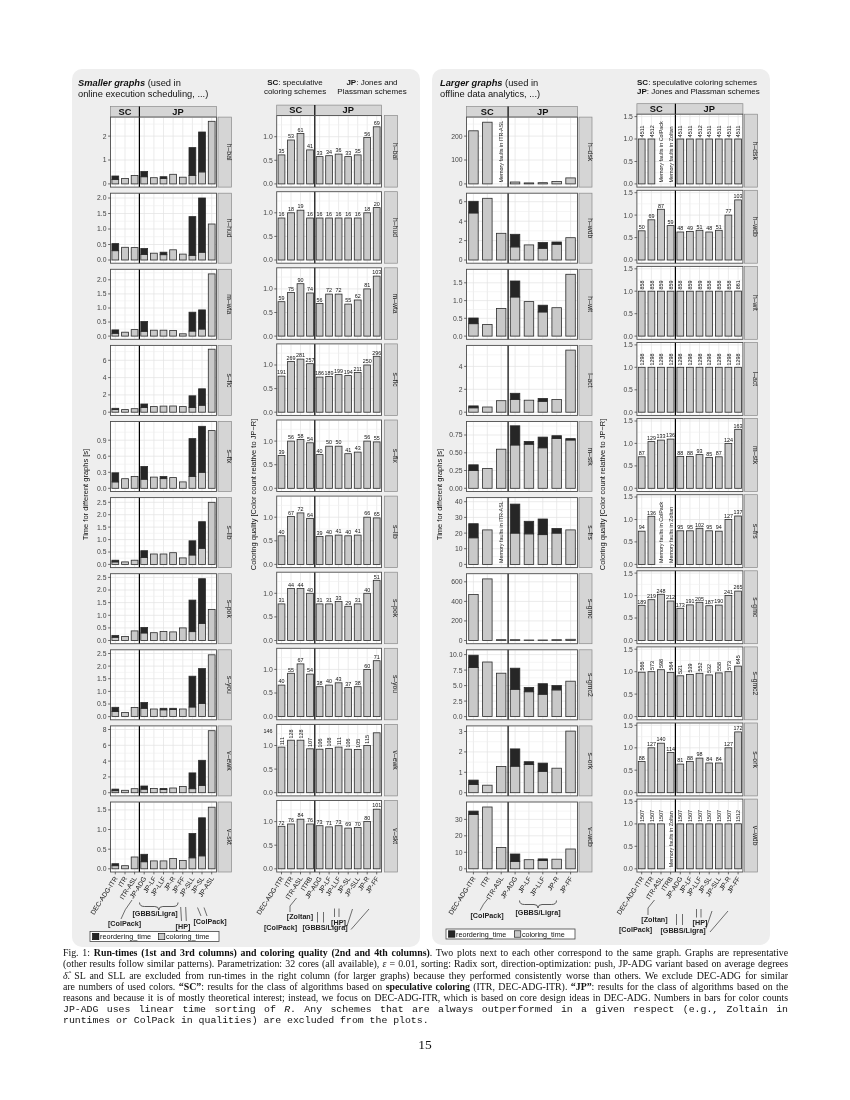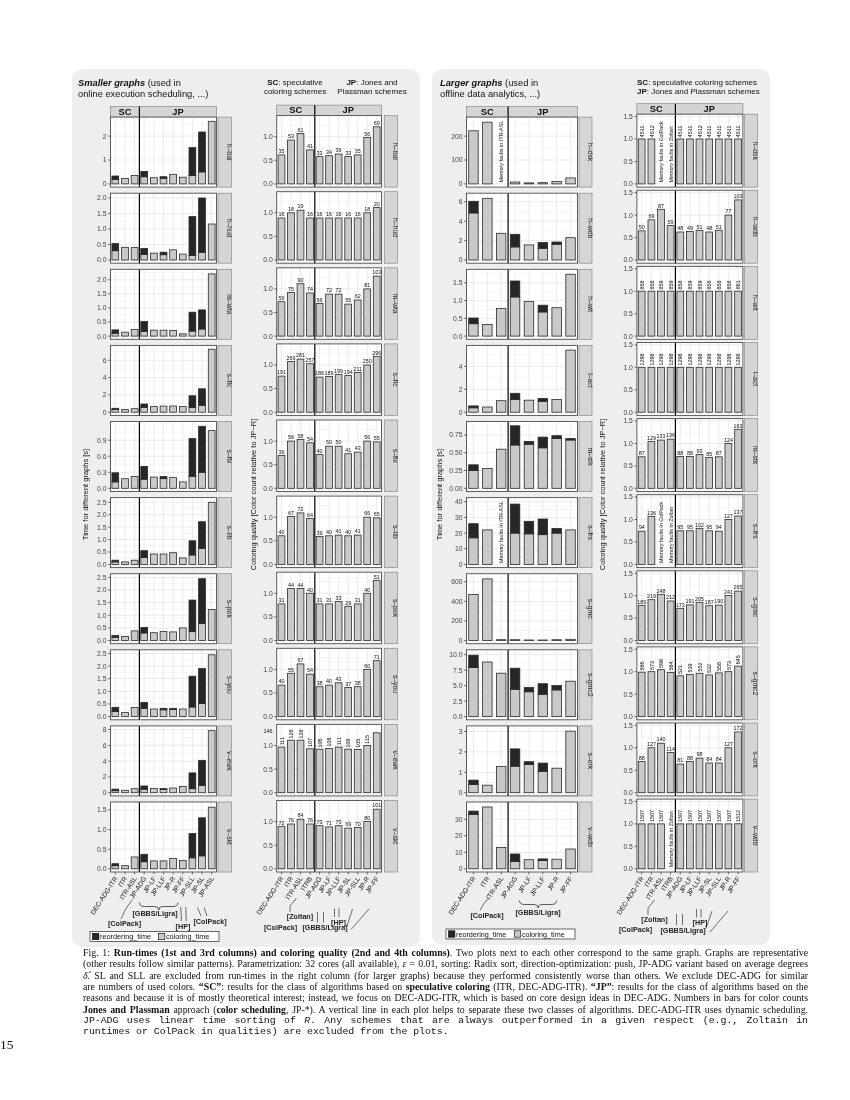--- a/index.html
+++ b/index.html
@@ -1,21 +1,21 @@
 <!DOCTYPE html>
 <html><head><meta charset="utf-8">
 <style>
 html,body{margin:0;padding:0;background:#fff;}
 #page{position:relative;width:850px;height:1100px;background:#eab308;overflow:hidden;}
 #fig{position:absolute;left:0;top:0;}
 #cap{position:absolute;left:63px;top:947px;width:725px;font-family:"Liberation Serif",serif;
- font-size:9.9px;line-height:11.32px;letter-spacing:-0.03px;color:#111;margin-left:20px;}
+ font-size:9.9px;line-height:11.32px;letter-spacing:-0.03px;color:#111;}
 .cl{text-align:justify;text-align-last:justify;height:11.32px;overflow:visible;}
 .cl.last{text-align-last:left;font-family:Liberation Mono, monospace;}
-#pageno{position:absolute;left:0;top:1037px;width:850px;
+#pageno{position:absolute;left:0;top:1037px;width:850px;text-align:center;
  font-family:"Liberation Serif",serif;font-size:13.5px;color:#111;}
 </style></head>
 <body>
 <div id="page">
 
 <svg id="fig" width="850" height="1100" viewBox="0 0 850 1100" font-family="Liberation Sans, sans-serif">
 <rect width="850" height="1100" fill="#ffffff"></rect>
 
 <rect x="72" y="69" width="348" height="878" rx="10" fill="#eeeeee"></rect>
 
@@ -1901,17 +1901,16 @@
 <text x="700" y="924.5" font-size="7.2" font-weight="bold" fill="#222" text-anchor="middle">[HP]</text>
 <path d="M696.5 917.5 L696.5 909 M701 917.5 L701 909" stroke="#333" stroke-width="0.7" fill="none"></path>
 </svg>
 
 <div id="cap">
 <div class="cl">Fig. 1: <b>Run-times (1st and 3rd columns) and coloring quality (2nd and 4th columns)</b>. Two plots next to each other correspond to the same graph. Graphs are representative</div>
 <div class="cl">(other results follow similar patterns). Parametrization: 32 cores (all available), <i>ε</i> = 0.01, sorting: Radix sort, direction-optimization: push, JP-ADG variant based on average degrees</div>
 <div class="cl"><i>δ̂</i>. SL and SLL are excluded from run-times in the right column (for larger graphs) because they performed consistently worse than others. We exclude DEC-ADG for similar</div>
 <div class="cl">are numbers of used colors. <b>“SC”</b>: results for the class of algorithms based on <b>speculative coloring</b> (ITR, DEC-ADG-ITR). <b>“JP”</b>: results for the class of algorithms based on the</div>
 <div class="cl">reasons and because it is of mostly theoretical interest; instead, we focus on DEC-ADG-ITR, which is based on core design ideas in DEC-ADG. Numbers in bars for color counts</div>
-<div class="cl"><b>Jones and Plassman</b> approach (<b>color scheduling</b>, JP-*). A vertical line in each plot helps to separate these two classes of algorithms. DEC-ADG-ITR uses dynamic scheduling.</div>
 <div class="cl last">JP-ADG uses linear time sorting of <i>R</i>. Any schemes that are always outperformed in a given respect (e.g., Zoltain in runtimes or ColPack in qualities) are excluded from the plots.</div>
 </div>
 
 <div id="pageno">15</div>
 </div>
 </body></html>

